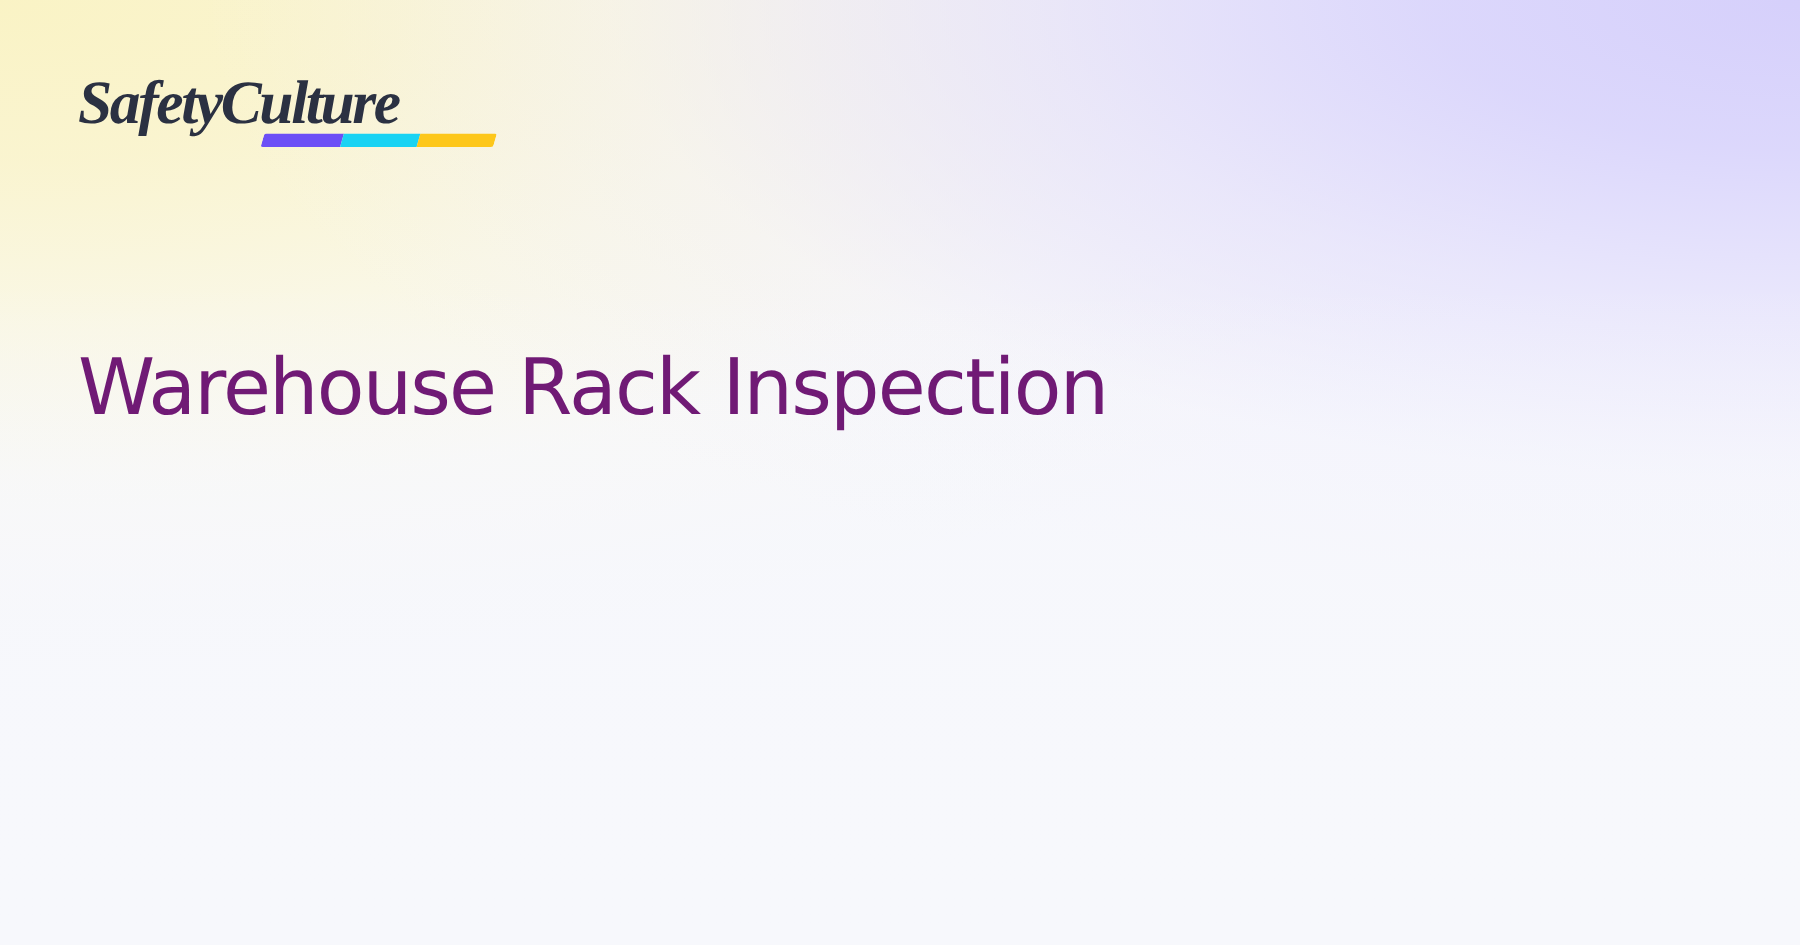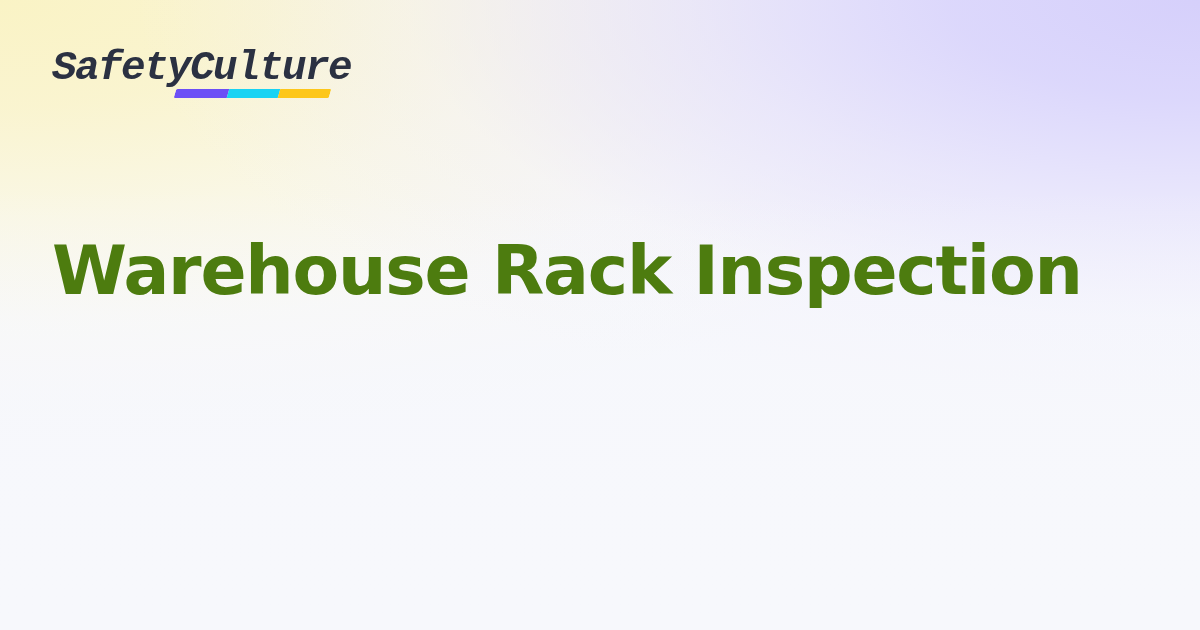--- a/index.html
+++ b/index.html
@@ -66,21 +66,21 @@
 
   
   .logo {
     position: absolute;
     left: 52px;
     top: 48px;
     width: 290px;
     height: 60px;
   }
   .logo-wordmark {
-    font-family: Liberation Mono, monospace;
+    font-family: Liberation Serif, serif;
     font-weight: 700;
     font-style: italic;
     font-size: 41px;
     letter-spacing: -1.6px;
     line-height: 1;
     color: #2b3142;
     white-space: nowrap;
     display: block;
   }
   .logo-underline {
@@ -102,25 +102,25 @@
   .seg-yellow { flex: 1 1 auto; background: #fdc71a; }
 
   
   .headline {
     position: absolute;
     left: 52px;
     top: 222px;
     width: 1060px;
     margin: 0;
     font-family: "DejaVu Sans", sans-serif;
-    font-weight: 700;
-    font-size: 68px;
+    font-weight: 400;
+    font-size: 52px;
     line-height: 1.44;
     letter-spacing: -1.2px;
-    color: #4d7c0f;
+    color: #701a75;
   }
   .headline-line {
     display: block;
     white-space: nowrap;
   }
 </style>
 </head>
 <body>
 
 <div class="og-card">

